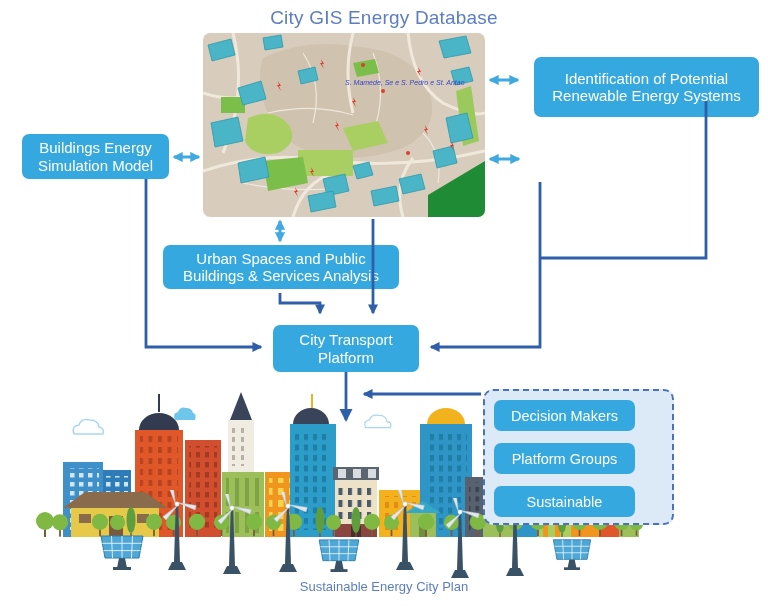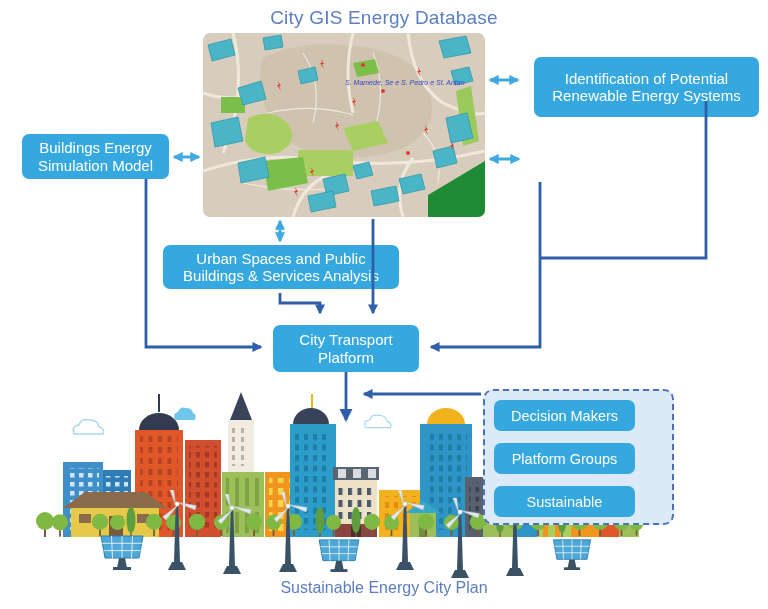--- a/index.html
+++ b/index.html
@@ -1,21 +1,21 @@
 <!DOCTYPE html>
 <html style="--box-blue: #35A8E0; --navy: #2E5FA8; --cyan-arrow: #3FA9E0; --title-blue: #5C7EC1; --panel-bg: #DCEAF8; --panel-border: #4A72B8;"><head>
 <meta charset="utf-8">
 <style>
   html,body{margin:0;padding:0;background:#fff;}
   body{width:768px;height:609px;font-family:"Liberation Sans",sans-serif;overflow:hidden;}
   .stage{position:relative;width:768px;height:609px;background:#fff;}
   .title{position:absolute;left:0;top:7px;width:768px;text-align:center;
          color:var(--title-blue);font-size:19px;letter-spacing:.2px;}
   .footer{position:absolute;left:0;top:579px;width:768px;text-align:center;
-         color:var(--title-blue);font-size:16px;}
+         color:var(--title-blue);font-size:13px;}
   .node{position:absolute;background:var(--box-blue);color:#fff;border-radius:7px;
         display:flex;align-items:center;justify-content:center;text-align:center;
         font-size:15px;line-height:1.15;padding:3px 4px;box-sizing:border-box;z-index:3;}
   .map{position:absolute;left:203px;top:33px;width:282px;height:184px;border-radius:7px;
        overflow:hidden;z-index:2;}
   .map svg{display:block;}
   #connectors{position:absolute;left:0;top:0;z-index:4;pointer-events:none;}
   #city{position:absolute;left:25px;top:392px;z-index:1;}
   .panel{position:absolute;left:483px;top:368px;width:191px;height:136px;z-index:5;
          background:var(--panel-bg);border:2px dashed var(--panel-border);border-radius:10px;

